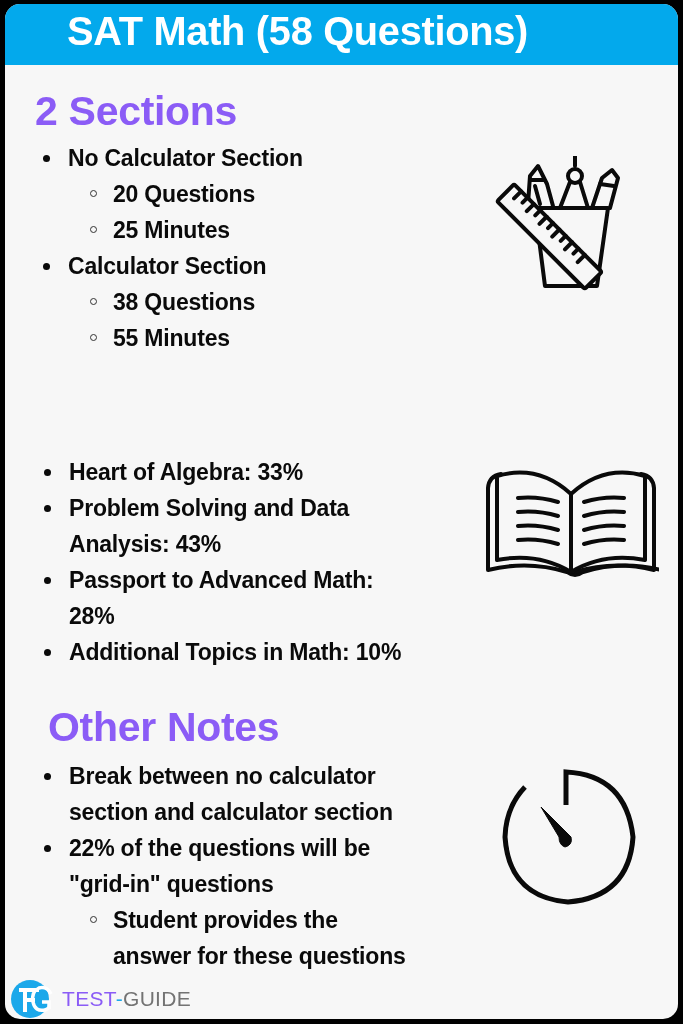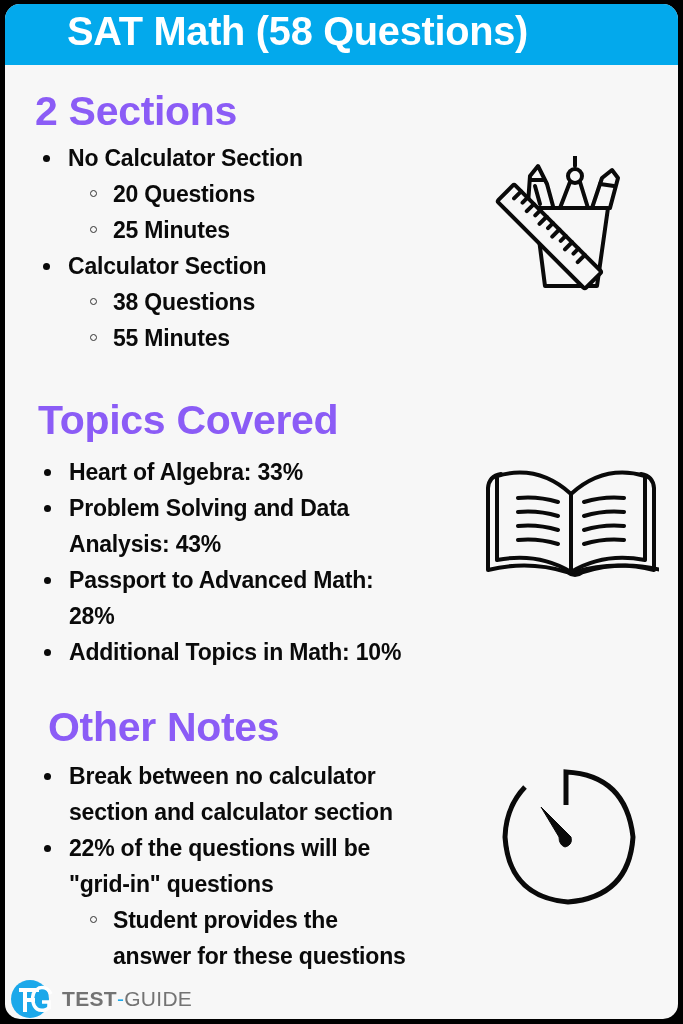--- a/index.html
+++ b/index.html
@@ -37,21 +37,21 @@
     }
     .circle {
       position: absolute; width: 7px; height: 7px; border-radius: 50%;
       border: 1.3px solid #333; box-sizing: border-box; background: transparent;
     }
     .icon { position: absolute; }
     .logo-text {
       position: absolute; left: 57px; top: 983px; font-size: 21px;
       color: #737373; white-space: nowrap; letter-spacing: 0.3px;
     }
-    .logo-text b { font-weight: 700; color: #737373; }
+    .logo-text b { font-weight: 400; color: #8b5cf6; }
     .logo-text span.light { font-weight: 400; }
   </style>
 </head>
 <body>
 
 <div class="frame">
 
   <div class="header">
     <div class="header-title">SAT Math (58 Questions)</div>
   </div>
@@ -91,21 +91,20 @@
 
     <path d="M112 52 L122 22 L132 14 L138 22 L130 52"></path>
     <path d="M120 28 L134 30"></path>
 
     <g transform="rotate(45 68 82)">
       <rect x="6" y="68" width="124" height="24" rx="2" fill="#f7f7f7"></rect>
       <path d="M16 68 L16 78 M25 68 L25 75 M34 68 L34 78 M43 68 L43 75 M52 68 L52 78 M61 68 L61 75 M70 68 L70 78 M79 68 L79 75 M88 68 L88 78 M97 68 L97 75 M106 68 L106 78"></path>
     </g>
   </svg>
 
-  <div class="h2" style="left:33px; top:393px;">Topics Covered</div>
 
   <div class="bullet" style="left:39px; top:465px;"></div>
   <div class="li" style="left:64px; top:450px;">Heart of Algebra: 33%</div>
 
   <div class="bullet" style="left:39px; top:501px;"></div>
   <div class="li" style="left:64px; top:486px;">Problem Solving and Data</div>
   <div class="li" style="left:64px; top:522px;">Analysis: 43%</div>
 
   <div class="bullet" style="left:39px; top:573px;"></div>
   <div class="li" style="left:64px; top:558px;">Passport to Advanced Math:</div>

